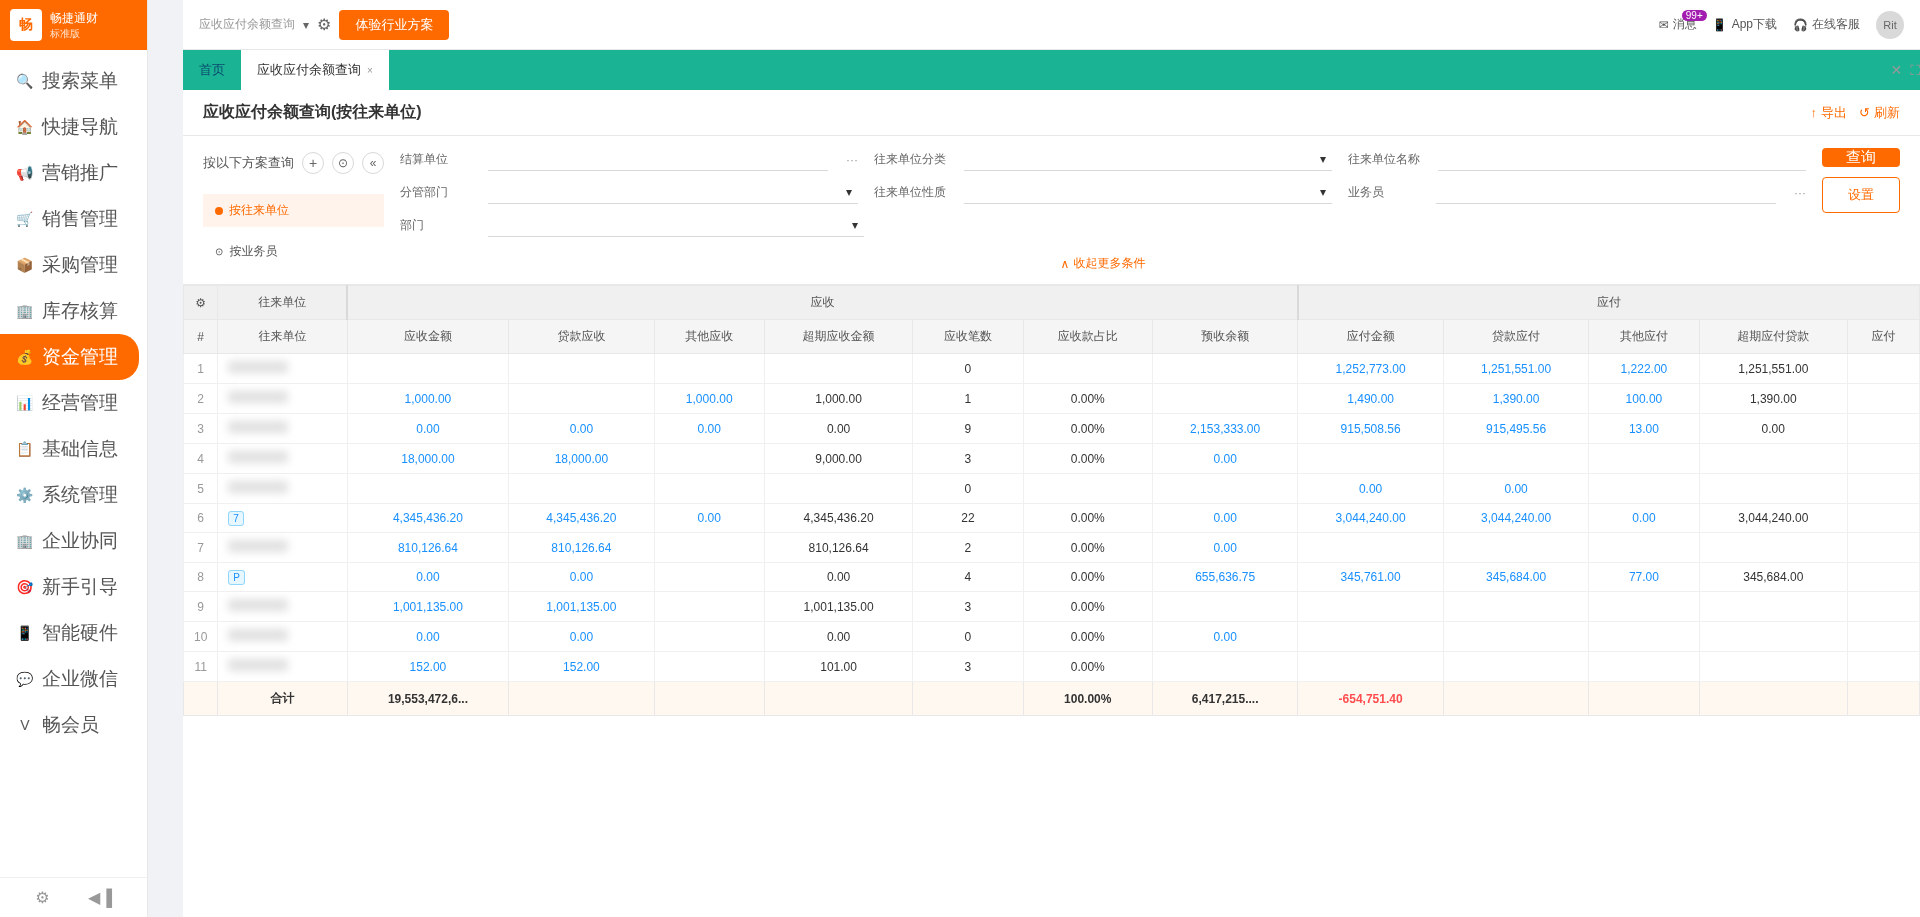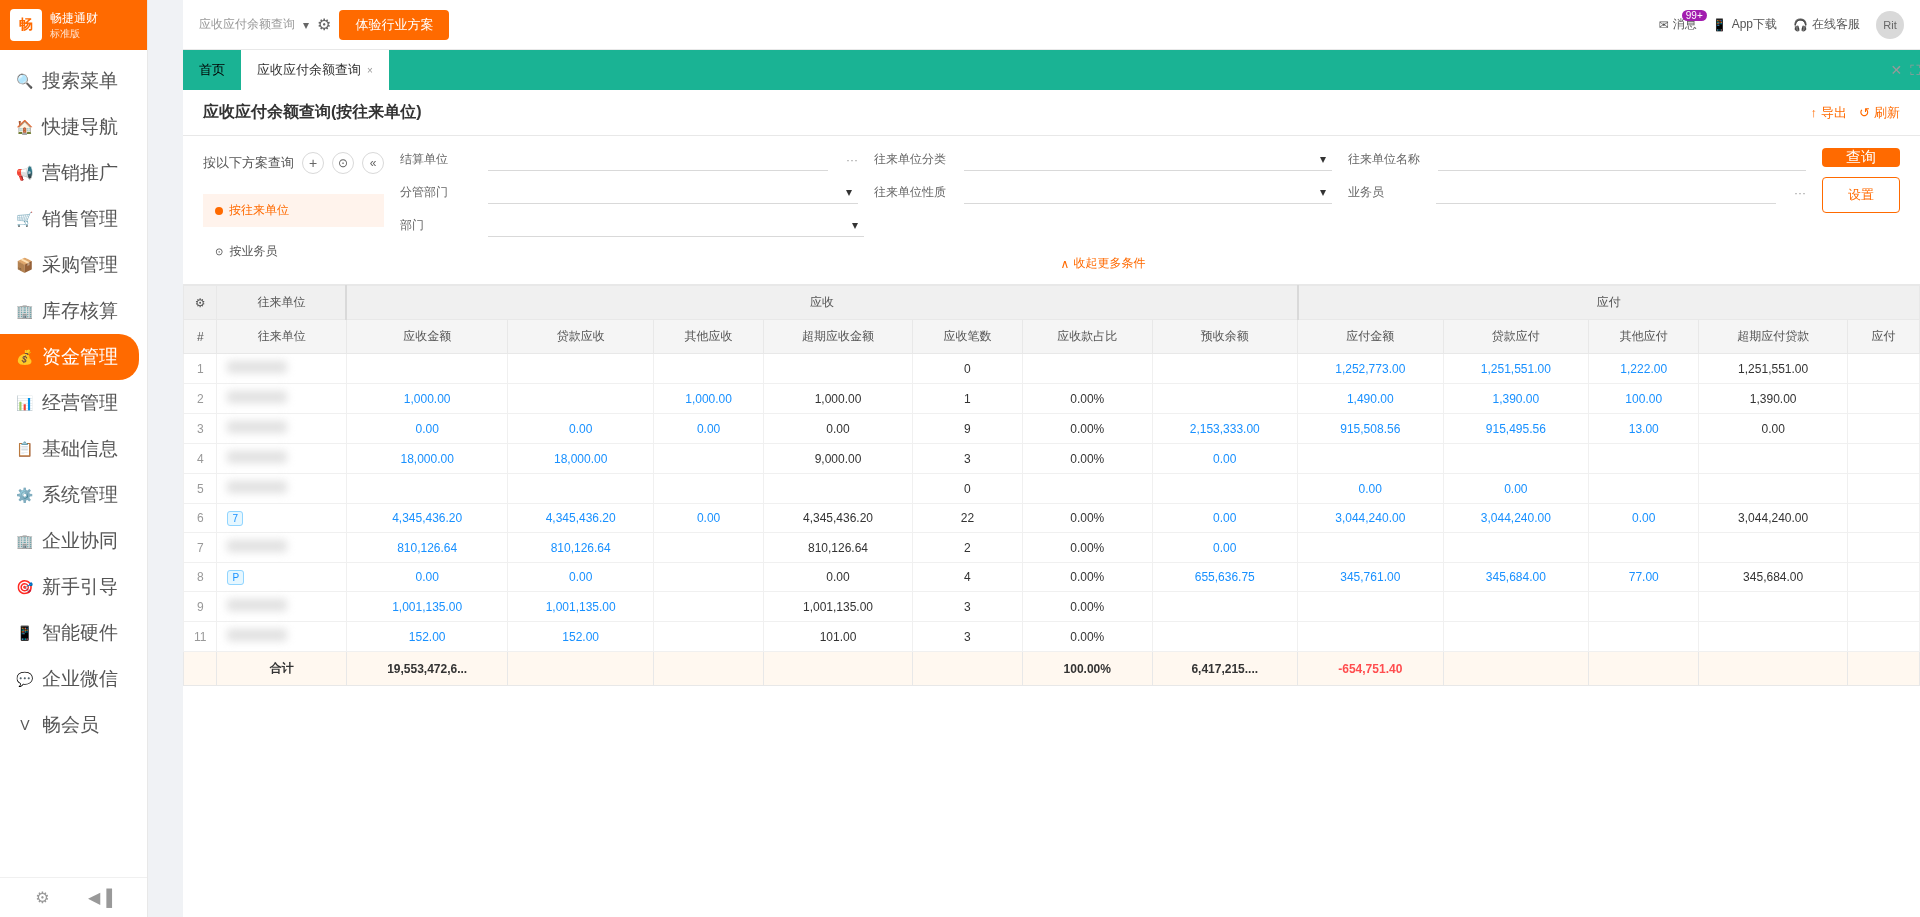--- a/index.html
+++ b/index.html
@@ -33,21 +33,21 @@
     .badge { position: absolute; top: -6px; right: -10px; background: #a21caf; color: #fff; border-radius: 8px; padding: 0 4px; font-size: 10px; min-width: 16px; text-align: center; }
     .topbar-avatar { width: 28px; height: 28px; border-radius: 50%; background: #d9d9d9; display: flex; align-items: center; justify-content: center; color: #666; font-size: 11px; }
     .gear-btn { cursor: pointer; color: #666; font-size: 16px; }
     .chevron-btn { cursor: pointer; color: #666; font-size: 12px; }
 
     
     .tabbar { height: 40px; background: #1ab394; display: flex; align-items: center; padding: 0 0; }
     .tab { height: 40px; display: flex; align-items: center; padding: 0 16px; cursor: pointer; color: rgba(255,255,255,0.8); font-size: 13px; gap: 6px; }
     .tab.active { background: #fff; color: #333; }
     .tab-close { font-size: 10px; color: #999; cursor: pointer; }
-    .tab-home { color: #000000; }
+    .tab-home { color: #0c4a6e; }
 
     
     .page { flex: 1; background: #f5f5f5; overflow: hidden; display: flex; flex-direction: column; }
     .page-header { background: #fff; padding: 12px 20px; display: flex; align-items: center; justify-content: space-between; border-bottom: 1px solid #e8e8e8; }
     .page-title { font-size: 16px; font-weight: bold; color: #333; }
     .page-actions { display: flex; gap: 12px; }
     .action-btn { display: flex; align-items: center; gap: 4px; color: #ff6a00; cursor: pointer; font-size: 13px; background: none; border: none; }
 
     
     .filter-area { background: #fff; padding: 12px 20px; border-bottom: 1px solid #e8e8e8; }
@@ -488,20 +488,36 @@
       <td>3</td>
       <td>0.00%</td>
       <td></td>
       <td></td>
       <td></td>
       <td></td>
       <td></td>
       <td></td>
     </tr>
             <tr>
+      <td class="row-num">10</td>
+      <td class="left-align"><span class="blurred"></span></td>
+      <td class="link">0.00</td>
+      <td class="link">0.00</td>
+      <td></td>
+      <td>0.00</td>
+      <td>0</td>
+      <td>0.00%</td>
+      <td class="link">0.00</td>
+      <td></td>
+      <td></td>
+      <td></td>
+      <td></td>
+      <td></td>
+    </tr>
+            <tr>
       <td class="row-num">11</td>
       <td class="left-align"><span class="blurred"></span></td>
       <td class="link">152.00</td>
       <td class="link">152.00</td>
       <td></td>
       <td>101.00</td>
       <td>3</td>
       <td>0.00%</td>
       <td></td>
       <td></td>

